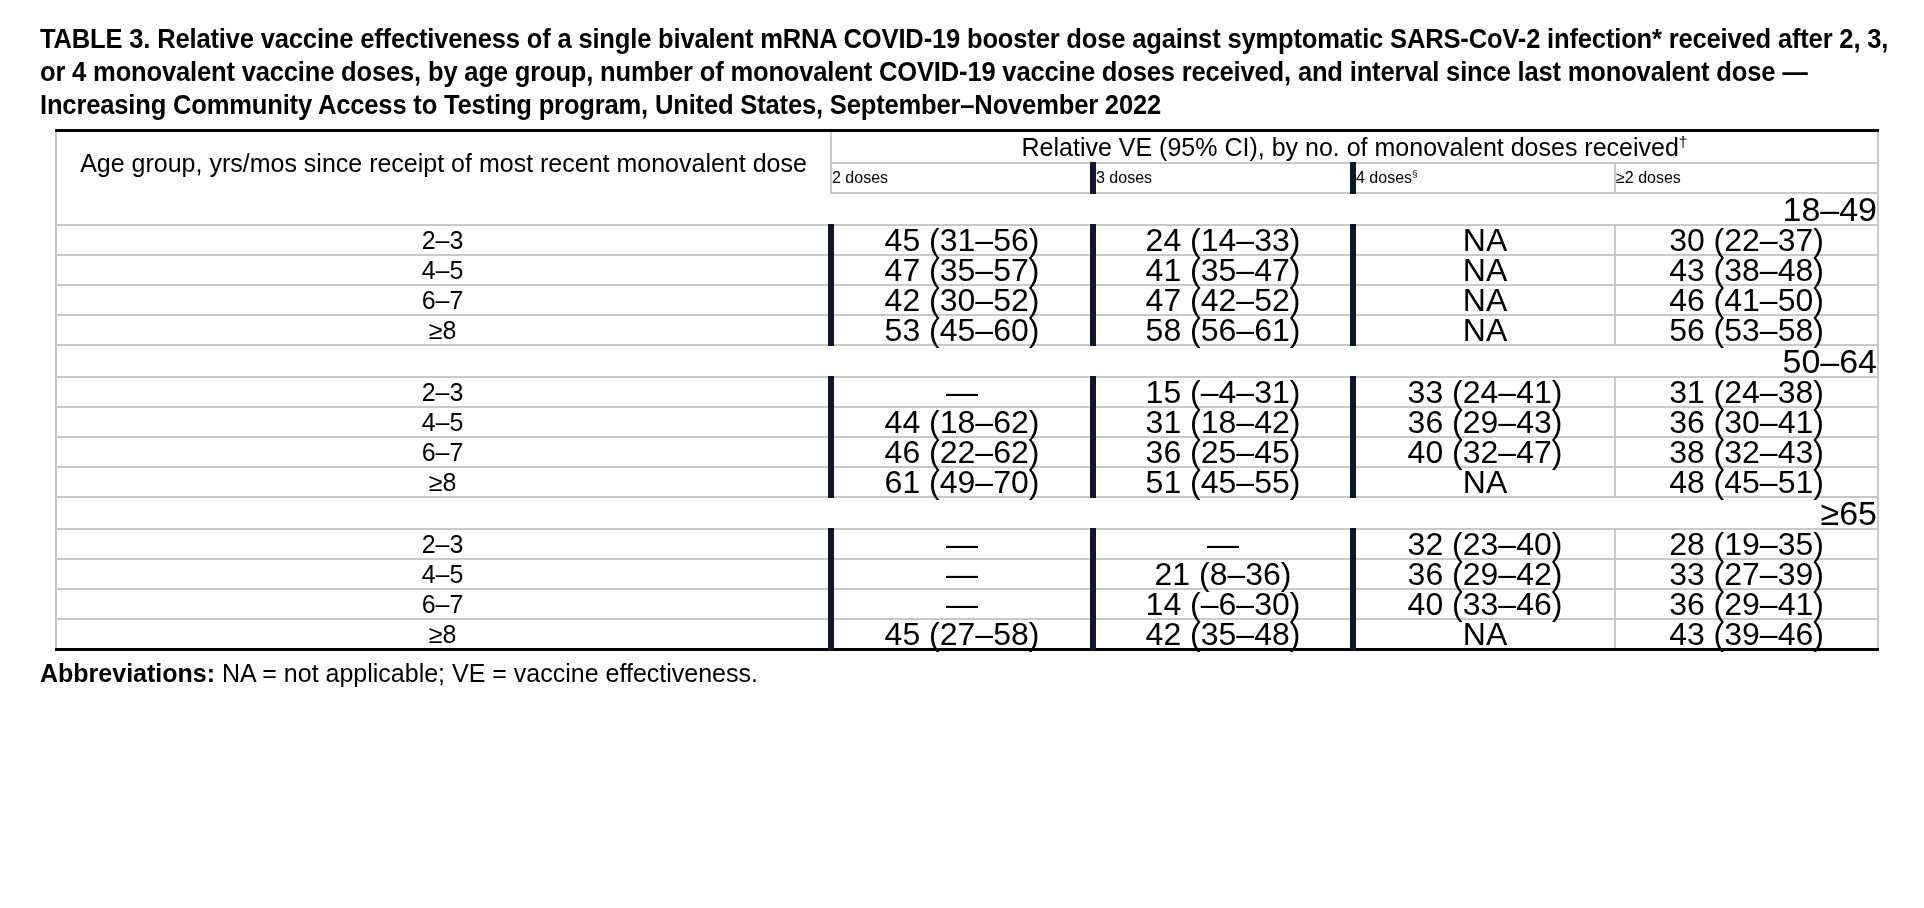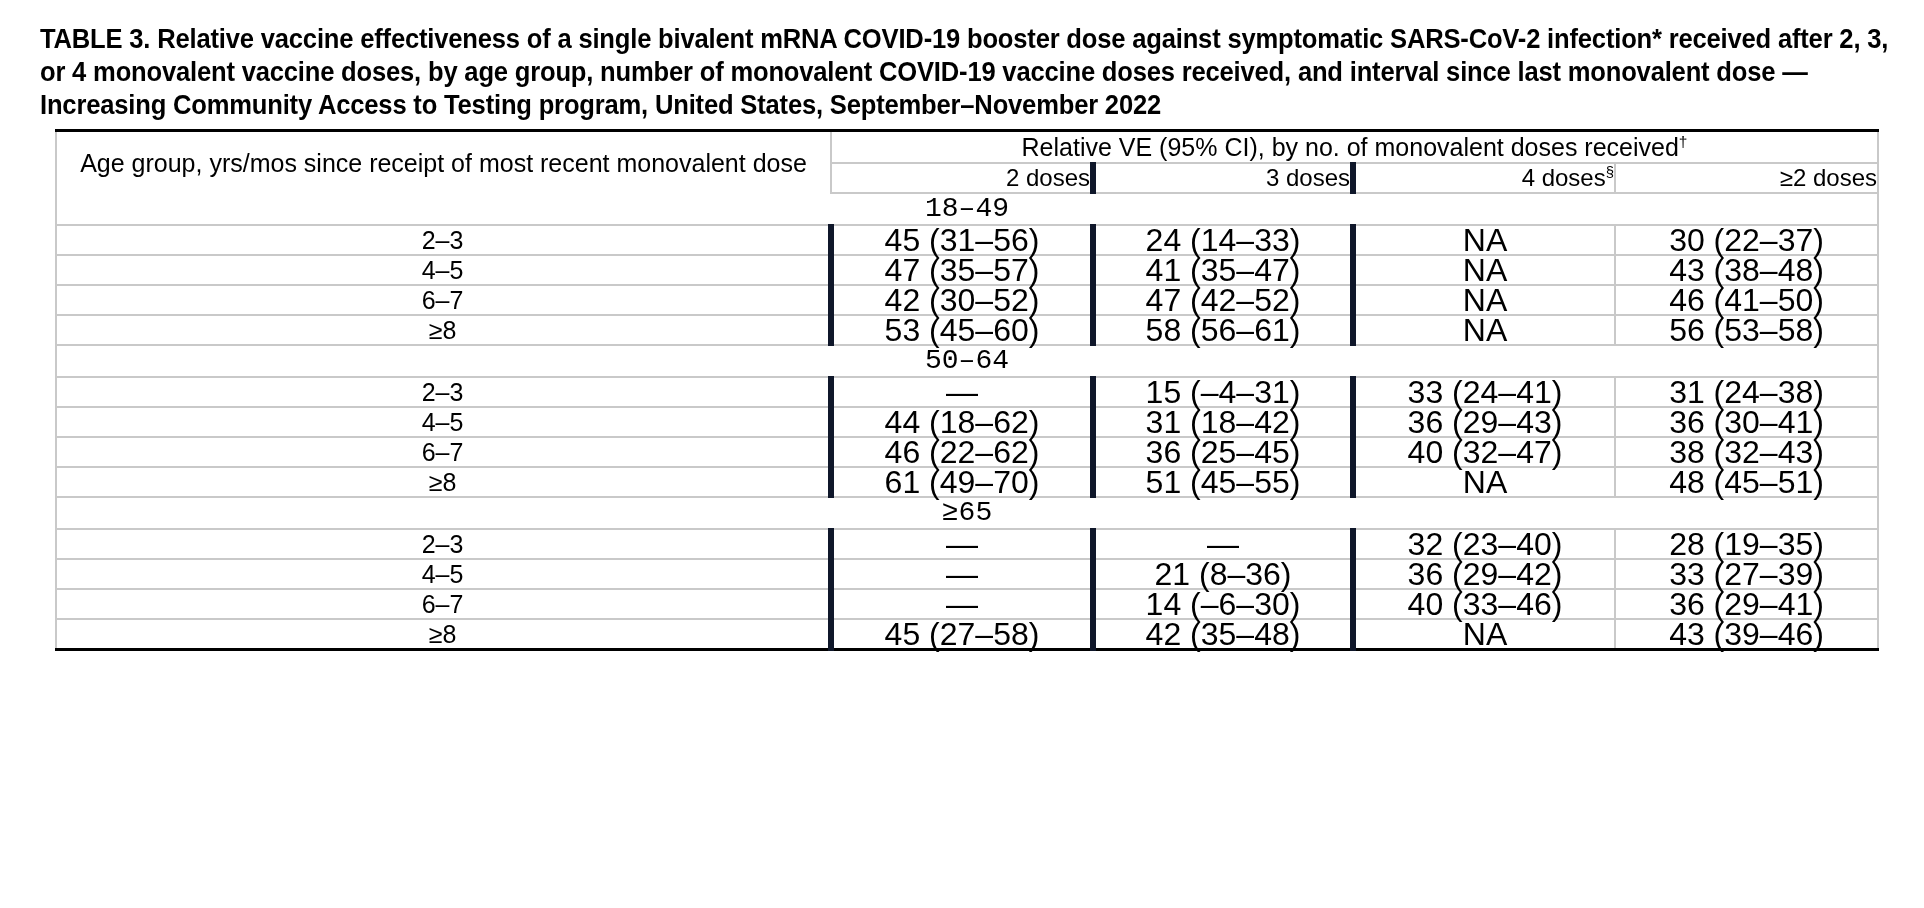--- a/index.html
+++ b/index.html
@@ -70,34 +70,34 @@
     font-family: "Liberation Sans Narrow", "Liberation Sans", sans-serif;
     font-weight: bold;
     font-size: 25px;
     line-height: 30px;
     text-align: center;
     padding: 9px 14px 14px 14px;
   }
   .hdr-sub {
     font-family: "Liberation Sans Narrow", "Liberation Sans", sans-serif;
     font-weight: bold;
-    font-size: 24px;
+    font-size: 16px;
     line-height: 28px;
+    text-align: left;
+    padding: 5px 6px 7px 6px;
+  }
+  sup { font-size: 0.62em; vertical-align: super; line-height: 0; }
+
+  
+  .grp-head {
+    font-family: Liberation Sans, sans-serif;
+    font-weight: bold;
+    font-size: 34px;
+    line-height: 30px;
     text-align: right;
-    padding: 5px 6px 7px 6px;
-  }
-  sup { font-size: 0.62em; vertical-align: super; line-height: 0; }
-
-  
-  .grp-head {
-    font-family: Liberation Mono, monospace;
-    font-weight: bold;
-    font-size: 28px;
-    line-height: 30px;
-    text-align: center;
     padding: 4px 0 5px 14px;
   }
   .row-label {
     font-family: "Liberation Sans", sans-serif;
     font-weight: normal;
     font-size: 25px;
     line-height: 28px;
     text-align: center;
     padding: 3px 0 4px 14px;
   }
@@ -251,14 +251,17 @@
       <tr>
         <td class="row-label brd-bot-heavy tbl-side">≥8</td>
         <td class="val brd-bot-heavy vline-l">45 (27–58)</td>
         <td class="val brd-bot-heavy vline-l">42 (35–48)</td>
         <td class="val brd-bot-heavy vline-l">NA</td>
         <td class="val brd-bot-heavy vline-l tbl-side">43 (39–46)</td>
       </tr>
     </tbody>
   </table>
 
+  <div class="abbrev">
+    <b>Abbreviations:</b><span> NA = not applicable; VE = vaccine effectiveness.</span>
+  </div>
 
 </div>
 
 </body></html>

